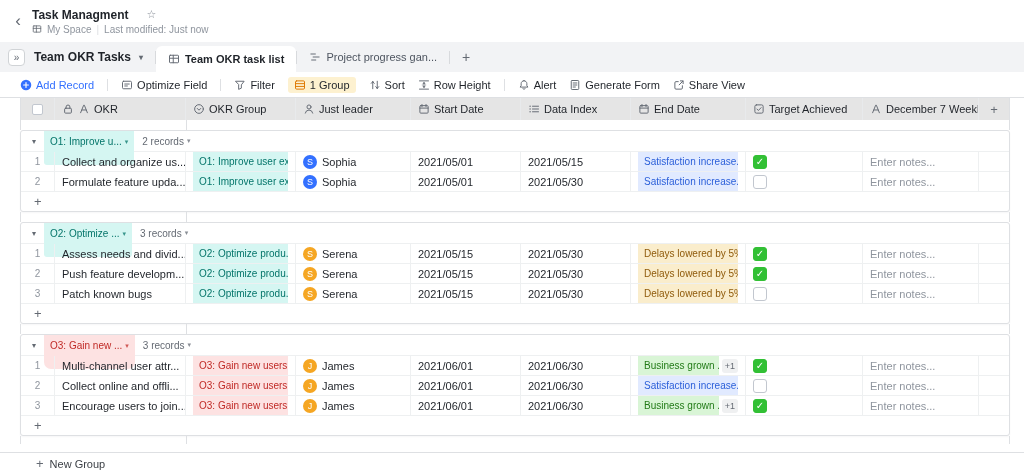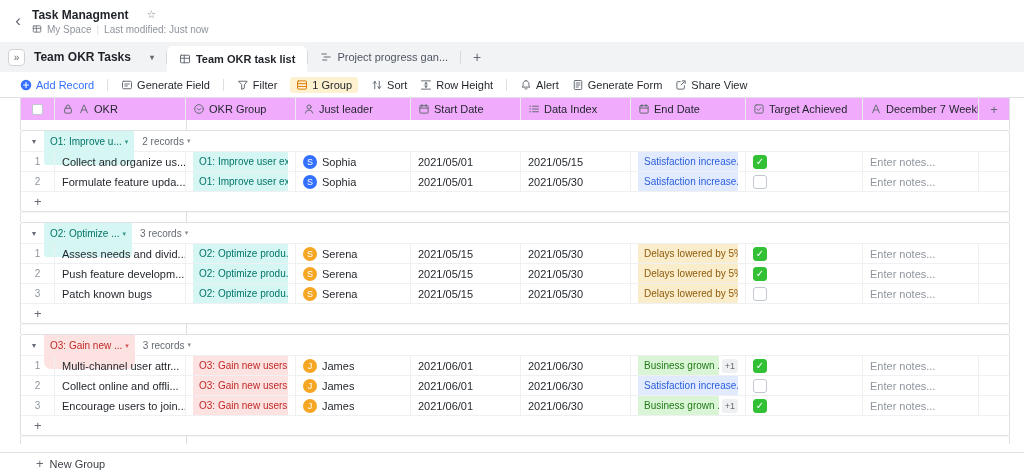--- a/index.html
+++ b/index.html
@@ -13,21 +13,21 @@
   .title-row { display:flex; align-items:center; gap:18px; font-size:12px; font-weight:bold; }
   .star { color:#8f959e; font-size:11px; font-weight:normal; }
   .sub-row { display:flex; align-items:center; gap:5px; font-size:10px; color:#8f959e; margin-top:2px; }
   .sub-sep { color:#dee0e3; }
   .sub-row .ic { width:10px; height:10px; }
 
   
   .tabbar { height:30px; background:#f2f3f5; display:flex; align-items:center; padding-left:8px; }
   .collapse-btn { width:17px; height:17px; border:1px solid #d0d3d6; border-radius:4px; background:#fff;
                   color:#646a73; font-size:10px; display:flex; align-items:center; justify-content:center; }
-  .view-switcher { display:flex; align-items:center; gap:19px; font-size:12px; font-weight:bold; margin:0 12px 0 9px; }
+  .view-switcher { display:flex; align-items:center; gap:8px; font-size:12px; font-weight:bold; margin:0 12px 0 9px; }
   .caret { font-size:8px; color:#646a73; }
   .tab-sep { width:1px; height:13px; background:#d8dadd; }
   .tab { height:30px; display:flex; align-items:center; gap:5px; padding:0 12px; font-size:11px; color:#4e5560; }
   .tab.active { background:#fff; height:26px; align-self:flex-end; border-radius:6px 6px 0 0; color:#1f2329; font-weight:bold; }
   .add-tab { padding:0 12px; font-size:14px; color:#646a73; }
 
   
   .toolbar { height:26px; display:flex; align-items:center; gap:13px; padding-left:20px;
              background:#fff; border-bottom:1px solid #dee0e3; font-size:11px; }
   .titem { display:flex; align-items:center; gap:4px; white-space:nowrap; }
@@ -36,21 +36,21 @@
   .group-active { background:var(--group-active-bg,#fdf1d0); border-radius:3px; padding:2px 6px; }
 
   .ic { width:12px; height:12px; display:inline-flex; color:#646a73; flex:none; }
   .ic svg { width:100%; height:100%; }
   .ic.blue { color:var(--accent-blue,#3370ff); }
   .ic.orange { color:#de7802; }
 
   
   :root { --cols: 34px 131px 110px 115px 110px 110px 115px 117px 116px 30px; }
   .thead { width:990px; margin-left:20px; height:22px; display:grid; grid-template-columns:var(--cols);
-           border-left:1px solid #dee0e3; border-right:1px solid #dee0e3; background:#f0abfc; }
+           border-left:1px solid #dee0e3; border-right:1px solid #dee0e3; background:#e5e5e5; }
   .th { display:flex; align-items:center; gap:4px; padding:0 7px; font-size:11px; white-space:nowrap;
         overflow:hidden; border-right:1px solid #e8eaec; }
   .th:last-child { border-right:none; }
   .th-first { justify-content:center; padding:0; }
   .th-add { justify-content:center; color:#646a73; font-size:13px; }
   .hcb { width:11px; height:11px; border:1px solid #c2c7cf; border-radius:2px; background:#fff; }
 
   .vgap { width:990px; margin-left:20px; position:relative;
           border-left:1px solid #dee0e3; border-right:1px solid #dee0e3; }
   .vgap i { position:absolute; left:165px; top:0; height:100%; border-left:1px solid #dee0e3; }
@@ -158,21 +158,21 @@
     <span>Add Record</span>
   </div>
   <div class="tool-sep"></div>
   <div class="titem">
     <span class="ic">
         <svg viewBox="0 0 16 16" fill="none" stroke="currentColor" stroke-width="1.3" stroke-linecap="round" stroke-linejoin="round">
           <rect x="2" y="3" width="12" height="10" rx="1.5"></rect>
           <path d="M5 6.7h6M5 9.3h3.5"></path>
         </svg>
       </span>
-    <span>Generate Field</span>
+    <span>Optimize Field</span>
   </div>
   <div class="tool-sep"></div>
   <div class="titem">
     <span class="ic">
         <svg viewBox="0 0 16 16" fill="none" stroke="currentColor" stroke-width="1.3" stroke-linecap="round" stroke-linejoin="round">
           <path d="M2.5 3h11L9.8 7.8v4.4l-3.6 1.6V7.8z"></path>
         </svg>
       </span>
     <span>Filter</span>
   </div>

